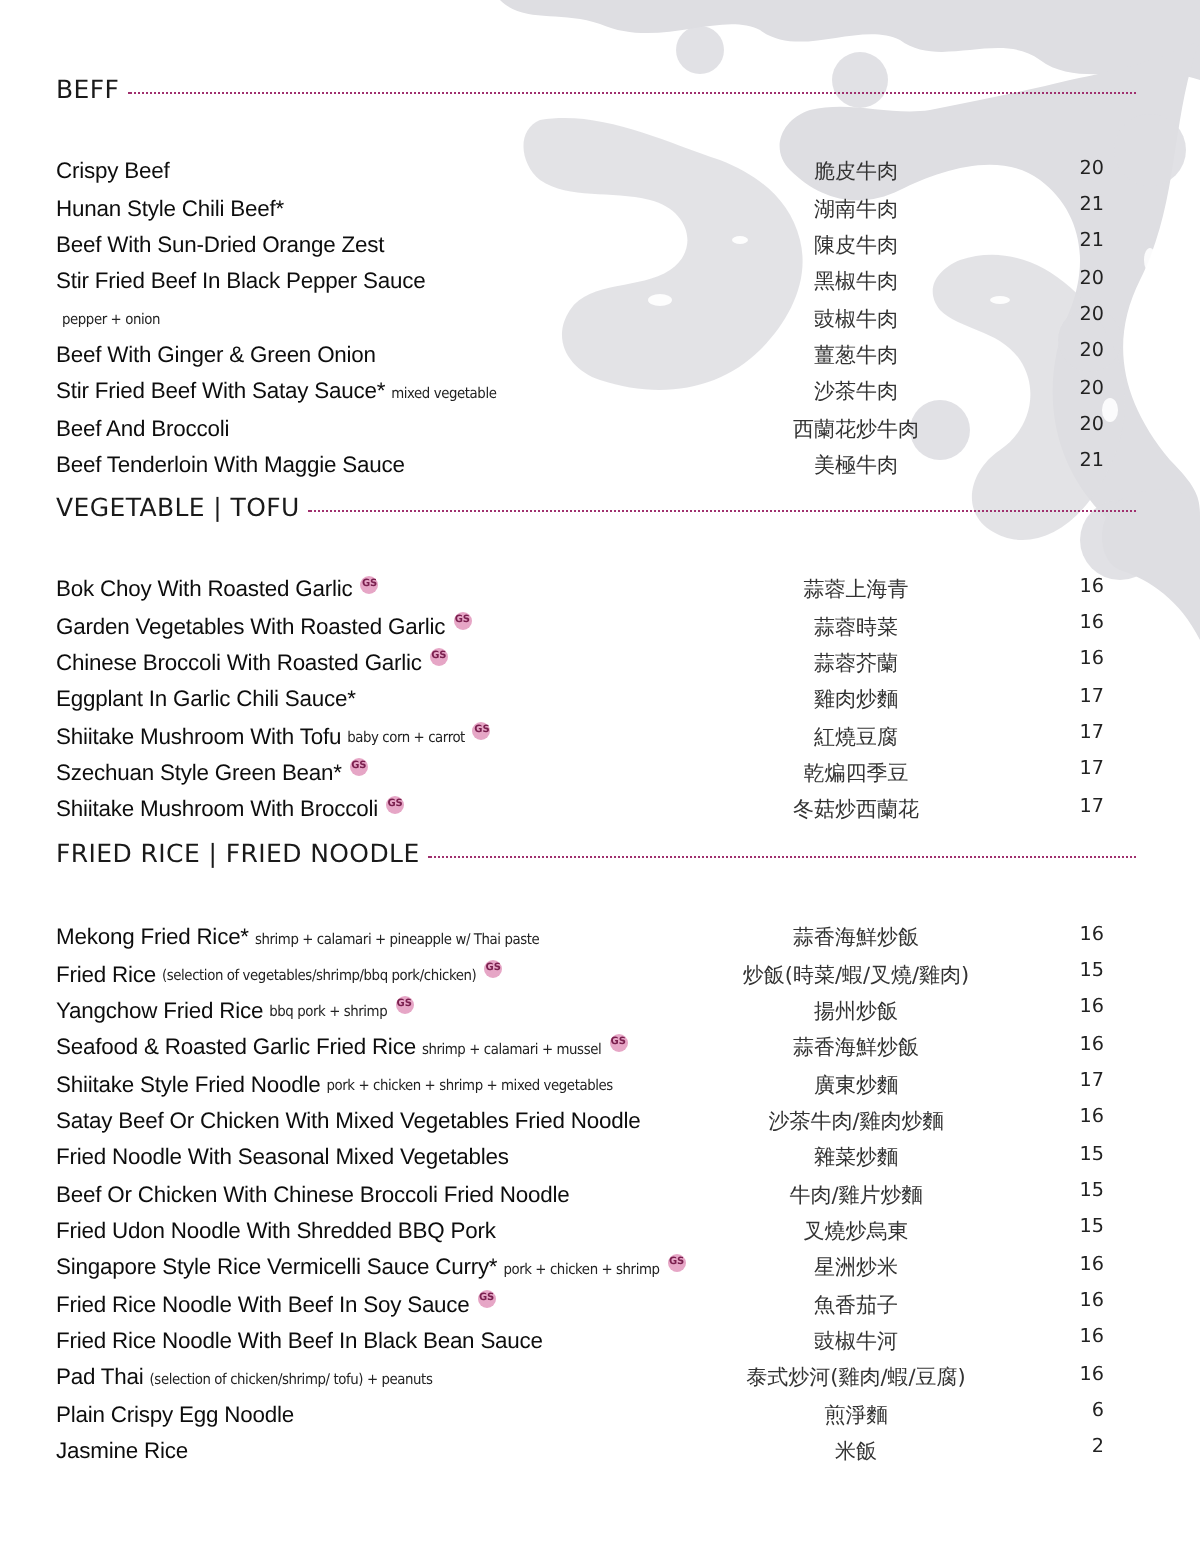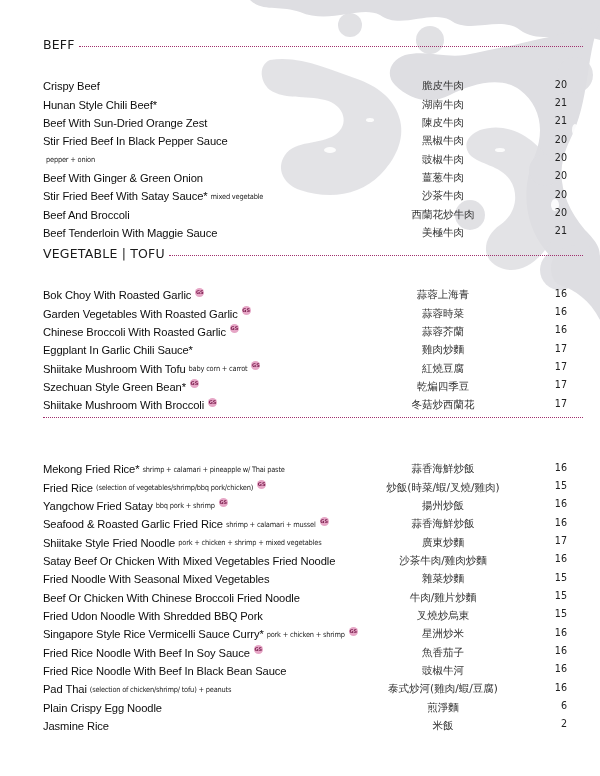--- a/index.html
+++ b/index.html
@@ -1,21 +1,21 @@
 <!DOCTYPE html>
 <html><head>
   <meta charset="utf-8">
   <style>
     * { margin: 0; padding: 0; box-sizing: border-box; }
     html, body { width: 600px; height: 776px; background: #ffffff; overflow: hidden; }
     body { position: relative; font-family: "Liberation Sans", sans-serif; color: #111; }
 
     .bg-deco { position: absolute; left: 0; top: 0; width: 600px; height: 776px; pointer-events: none; }
 
-    .menu-page { position: absolute; left: 0; top: 0; width: 500px; height: 776px; margin-left: 15px; }
+    .menu-page { position: absolute; left: 0; top: 0; width: 500px; height: 776px; }
 
     .section { position: absolute; left: 28px; width: 540px; }
     .section-header { display: flex; align-items: baseline; height: 18px; }
     .section-title {
       font-family: "DejaVu Sans", sans-serif; font-size: 12.5px; color: #1a1a1a;
       letter-spacing: 0.2px; white-space: nowrap; padding-right: 4px;
     }
     .leader {
       flex: 1; height: 1px; border-bottom: 1.3px dotted #a0306e; transform: translateY(-2px);
     }
@@ -217,20 +217,21 @@
           <span class="item-cn">
             <span>冬菇炒西蘭花</span>
           </span>
           <span class="item-price">17</span>
         </div>
       </div>
   </div>
 
   <div class="section" style="top:419px;">
     <div class="section-header">
+      <span class="section-title">FRIED RICE | FRIED NOODLE</span>
       <span class="leader"></span>
     </div>
     <div class="items" style="margin-top:23px;">
         <div class="item">
           <span class="item-name">Mekong Fried Rice*</span>
           <span class="item-note">shrimp + calamari + pineapple w/ Thai paste</span>
           <span class="item-cn">
             <span>蒜香海鮮炒飯</span>
           </span>
           <span class="item-price">16</span>
@@ -238,21 +239,21 @@
         <div class="item">
           <span class="item-name">Fried Rice</span>
           <span class="item-note">(selection of vegetables/shrimp/bbq pork/chicken)</span>
           <span class="gs-badge">GS</span>
           <span class="item-cn">
             <span>炒飯(時菜/蝦/叉燒/雞肉)</span>
           </span>
           <span class="item-price">15</span>
         </div>
         <div class="item">
-          <span class="item-name">Yangchow Fried Satay</span>
+          <span class="item-name">Yangchow Fried Rice</span>
           <span class="item-note">bbq pork + shrimp</span>
           <span class="gs-badge">GS</span>
           <span class="item-cn">
             <span>揚州炒飯</span>
           </span>
           <span class="item-price">16</span>
         </div>
         <div class="item">
           <span class="item-name">Seafood &amp; Roasted Garlic Fried Rice</span>
           <span class="item-note">shrimp + calamari + mussel</span>

